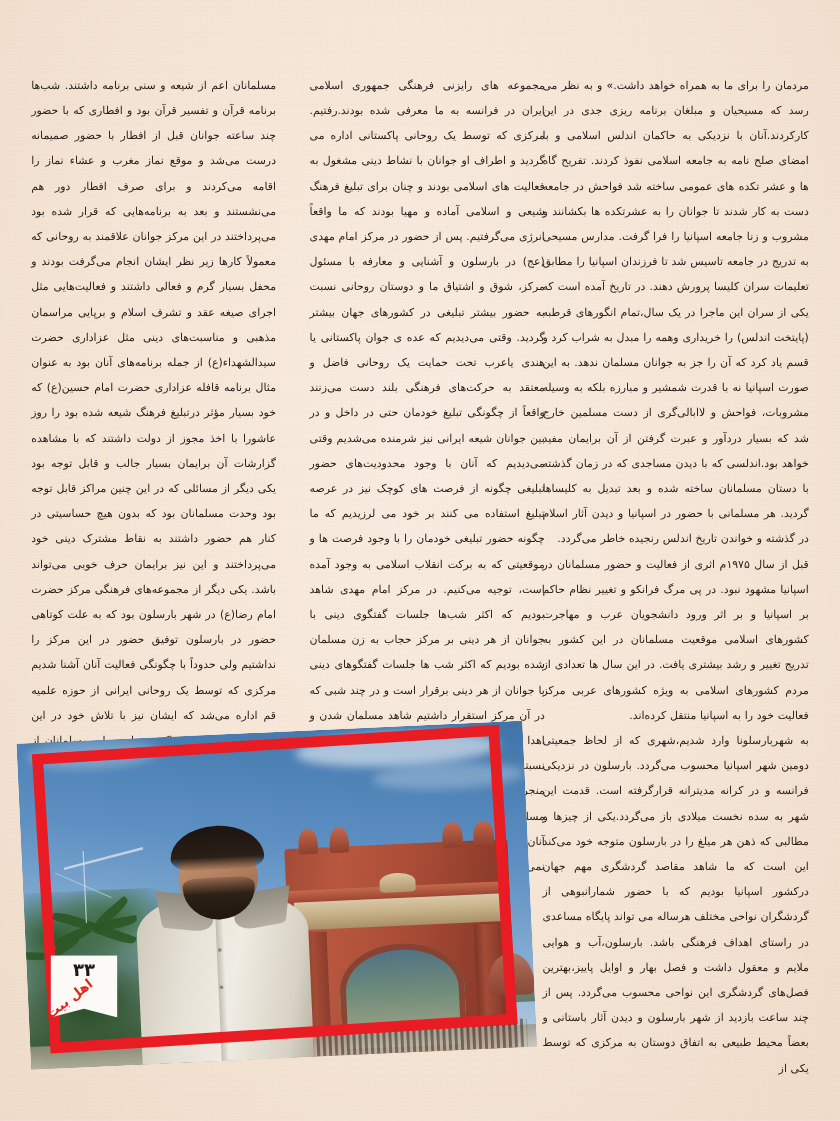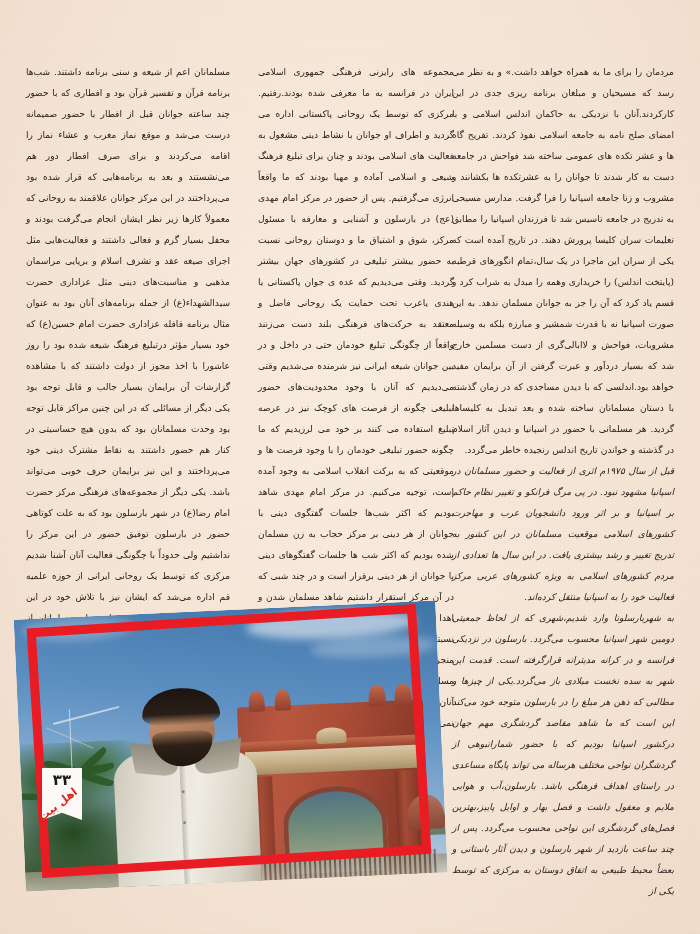--- a/index.html
+++ b/index.html
@@ -42,21 +42,21 @@
     text-align: justify;
     direction: rtl;
     unicode-bidi: isolate;
     word-spacing: .2px;
   }
   .col p {
     margin: 0 0 0 0;
     text-align: justify;
     text-justify: inter-word;
   }
-  .col p + p { margin-top: 0; font-style: italic; }
+  .col p + p { margin-top: 0; }
 
   .colwrap {
     position: absolute;
     top: 62px;
   }
   #c1 { left: 26px;  width: 204px; height: 556px; }
   #c2 { left: 258px; width: 196px; height: 556px; }
   #c3 { left: 452px; width: 222px; height: 836px; }
 
   
@@ -270,22 +270,22 @@
     border: 9px solid #ea1c23;
     transform: rotate(-3.6deg);
     transform-origin: 50% 50%;
     box-sizing: border-box;
   }
 
   
   #page-badge {
     position: absolute;
     left: 42px;
-    top: 768px;
-    width: 40px;
+    top: 796px;
+    width: 56px;
     height: 52px;
     z-index: 9;
   }
   #badge-shape {
     position: absolute;
     inset: 0;
     background: #fbfaf6;
     clip-path: polygon(0% 0%, 100% 0%, 100% 100%, 50% 86%, 0% 100%);
     box-shadow: 0 1px 2px rgba(0,0,0,.35);
   }

